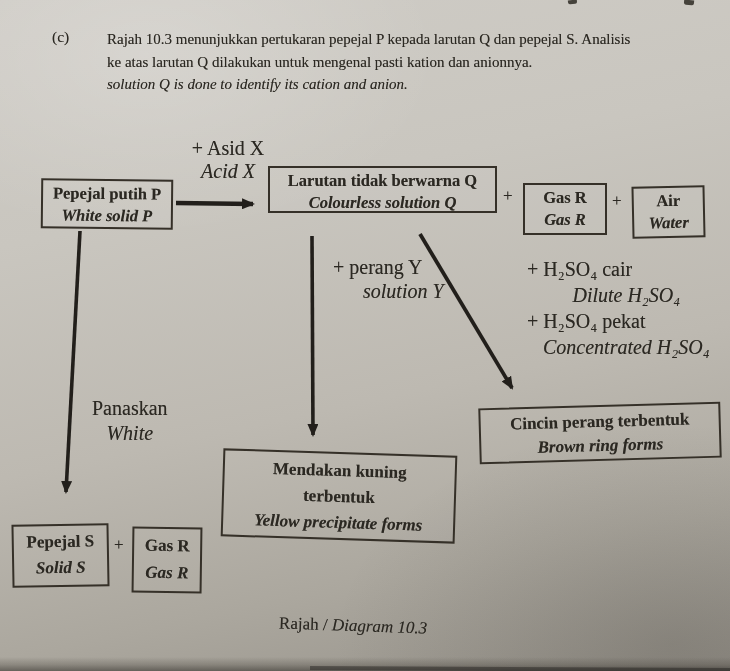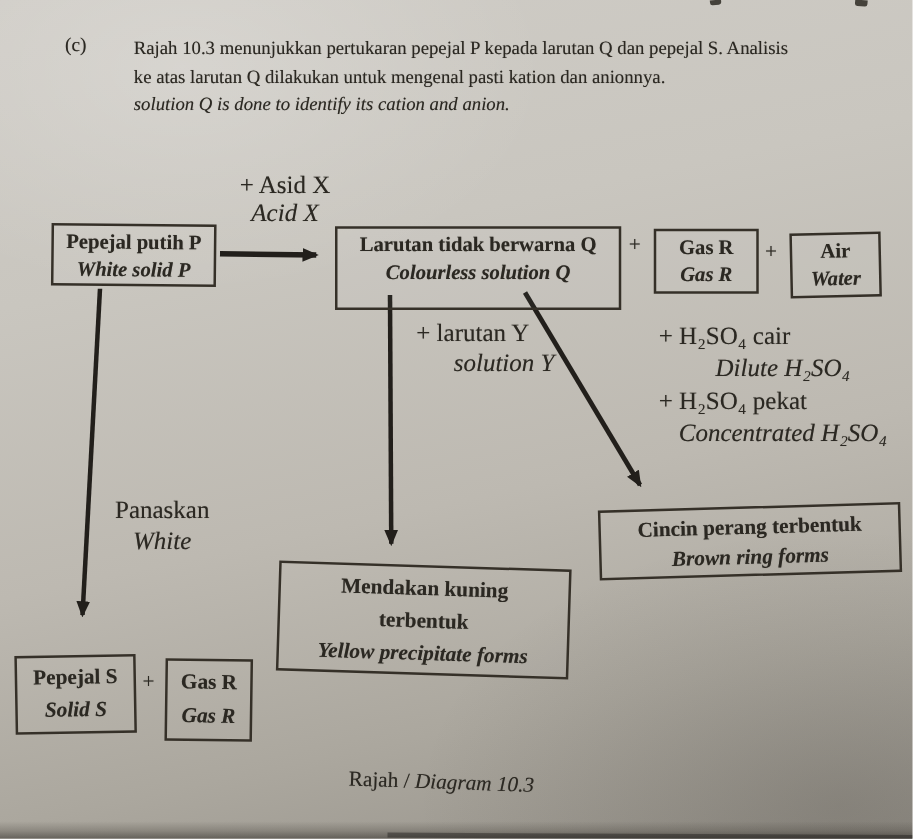--- a/index.html
+++ b/index.html
@@ -25,21 +25,21 @@
     text-align:center; font-weight:bold; font-size:16.5px; line-height:22px;
     padding-top:2px; background:rgba(255,255,255,0.03);
   }
   .dbox .en { font-style:italic; }
 
   .lbl { position:absolute; font-size:20px; line-height:24px; }
   .lbl .en { font-style:italic;text-align:center; }
   .plus { position:absolute; font-size:17px; }
 
   .box-p   { left:41px;  top:179px; width:132px; height:50px; transform:rotate(0.6deg); }
-  .box-q   { left:268px; top:181px; width:229px; height:67px; }
+  .box-q   { left:268px; top:166px; width:229px; height:47px; }
   .box-gr1 { left:523px; top:183px; width:84px;  height:52px; }
   .box-air { left:632px; top:186px; width:73px;  height:52px; transform:rotate(-1.2deg); }
   .box-brown  { left:479px; top:405px; width:242px; height:56px; transform:rotate(-1.6deg); font-size:17px; line-height:24px; padding-top:3px; }
   .box-yellow { left:222px; top:452px; width:234px; height:88px; transform:rotate(1.8deg); font-size:17px; line-height:26px; padding-top:4px; }
   .box-ss  { left:12px;  top:524px; width:97px; height:63px; transform:rotate(-1deg); font-size:17px; line-height:26px; padding-top:3px; }
   .box-gr2 { left:132px; top:527px; width:70px; height:66px; transform:rotate(0.8deg); font-size:17px; line-height:27px; padding-top:3px; }
 
   .lbl-acid { left:180px; top:137px; width:96px; text-align:center; line-height:22.5px; }
   .lbl-soly { left:333px; top:255px; }
   .lbl-soly .en { margin-left:30px; }
@@ -119,21 +119,21 @@
     </div>
 
     <div class="plus plus-2">+</div>
 
     <div class="dbox box-air">
       <div>Air</div>
       <div class="en">Water</div>
     </div>
 
     <div class="lbl lbl-soly">
-      <div>+ larutan Y</div>
+      <div>+ perang Y</div>
       <div class="en">solution Y</div>
     </div>
 
     <div class="lbl reagents">
       <div>+ H₂SO₄ cair</div>
       <div class="en">Dilute H₂SO₄</div>
       <div>+ H₂SO₄ pekat</div>
       <div class="en">Concentrated H₂SO₄</div>
     </div>
 

